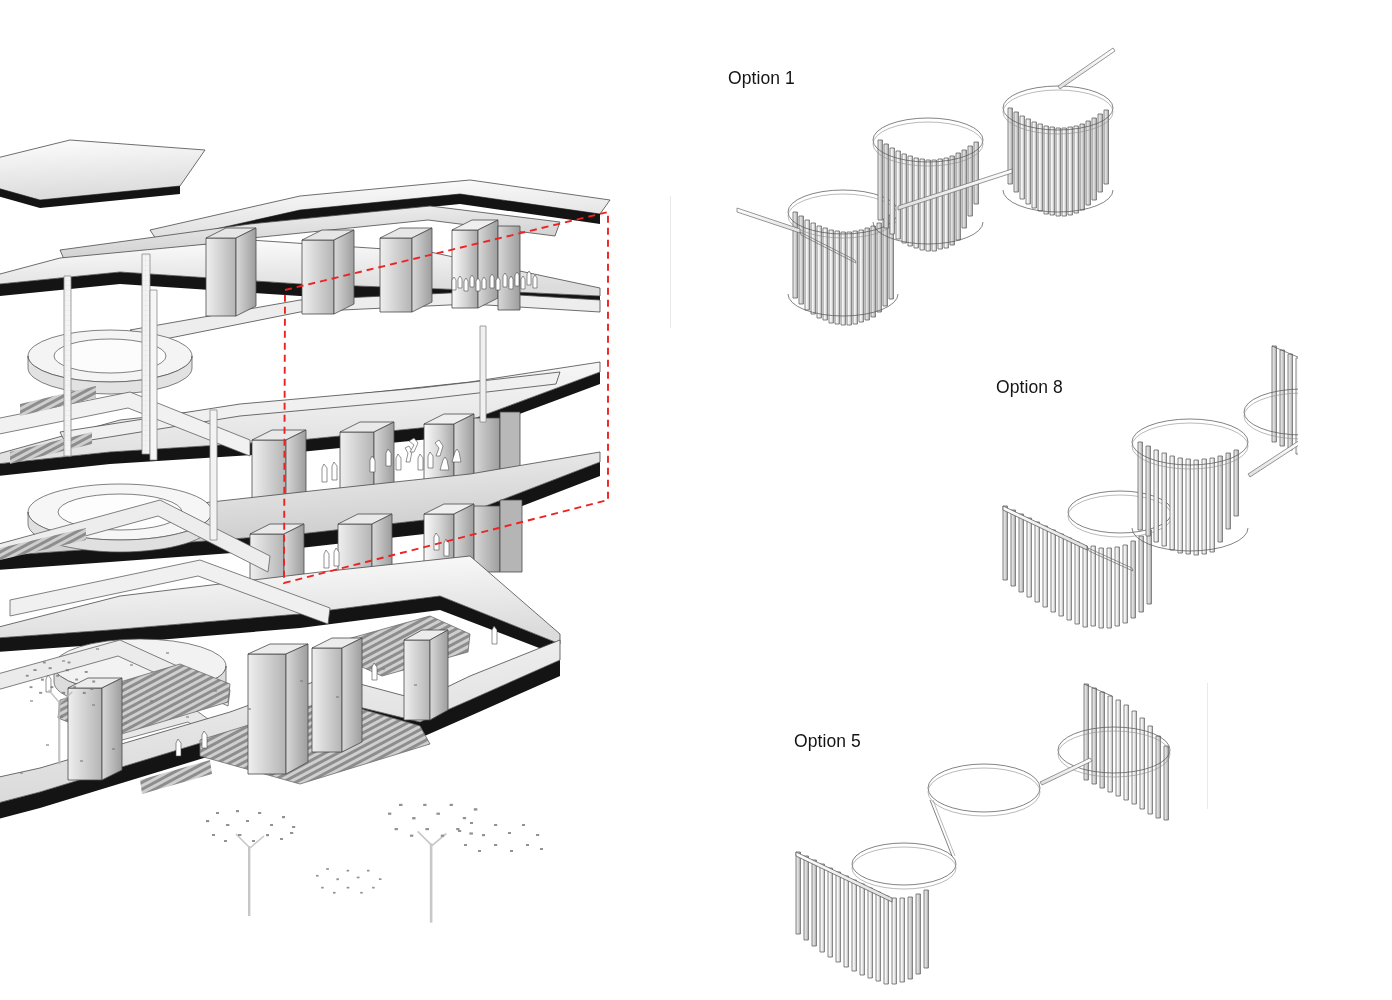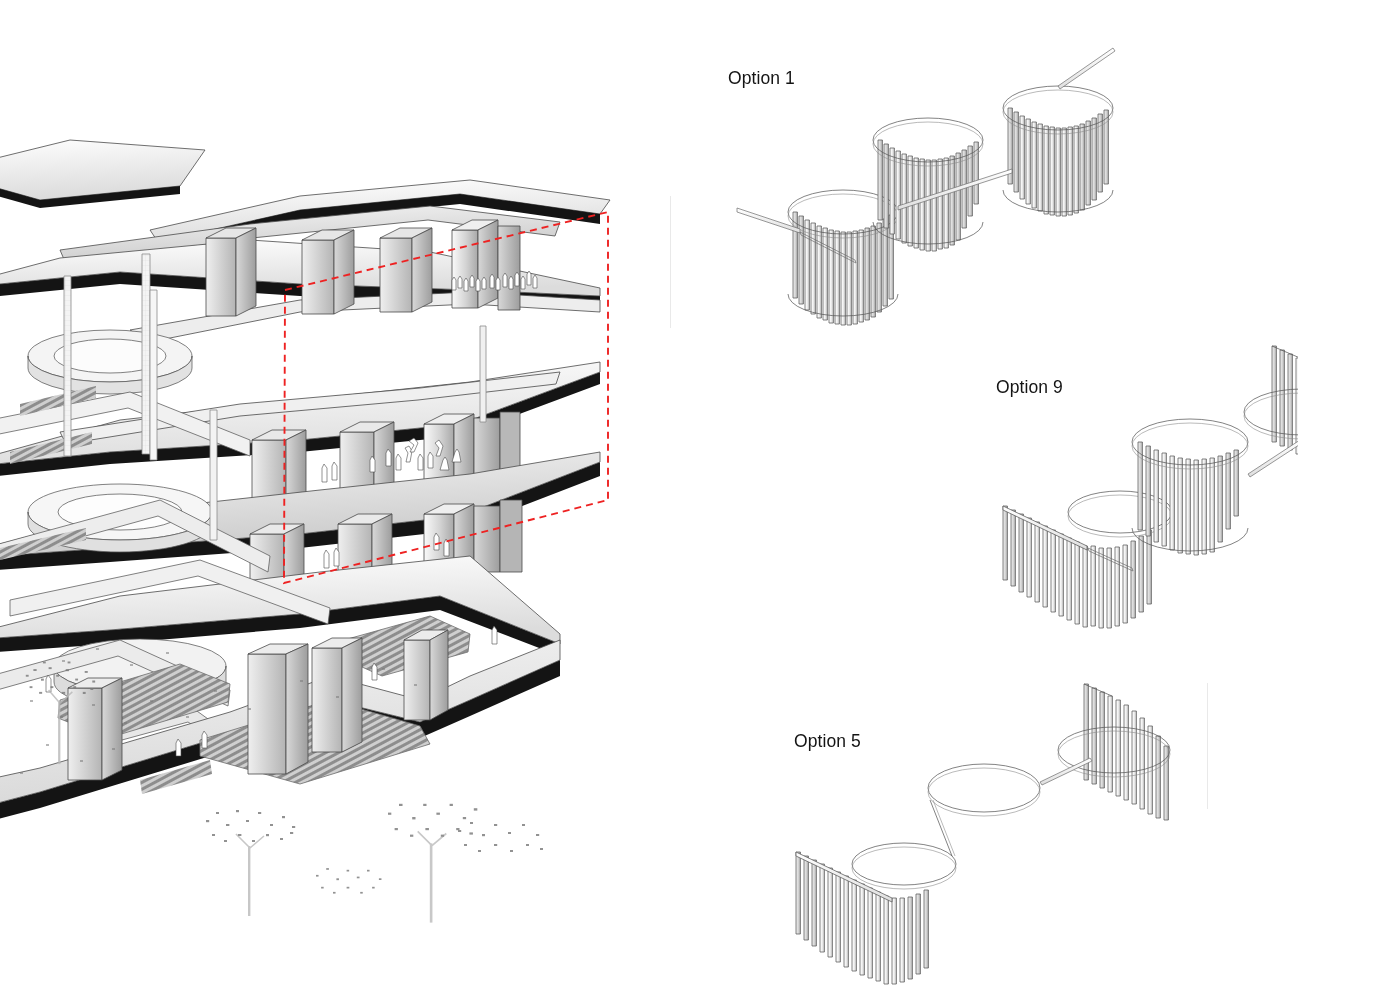--- a/index.html
+++ b/index.html
@@ -643,16 +643,16 @@
           <path d="M1040 782 L1090 758 L1092 761 L1042 785 Z"></path>
         </g>
       </g>
     </svg>
   </div>
 
   <div class="divider" id="div-top"></div>
   <div class="divider" id="div-mid"></div>
 
   <div class="opt-label" id="opt1-label">Option 1</div>
-  <div class="opt-label" id="opt2-label">Option 9</div>
+  <div class="opt-label" id="opt2-label">Option 8</div>
   <div class="opt-label" id="opt3-label">Option 5</div>
 
 </div>
 
 </body></html>

